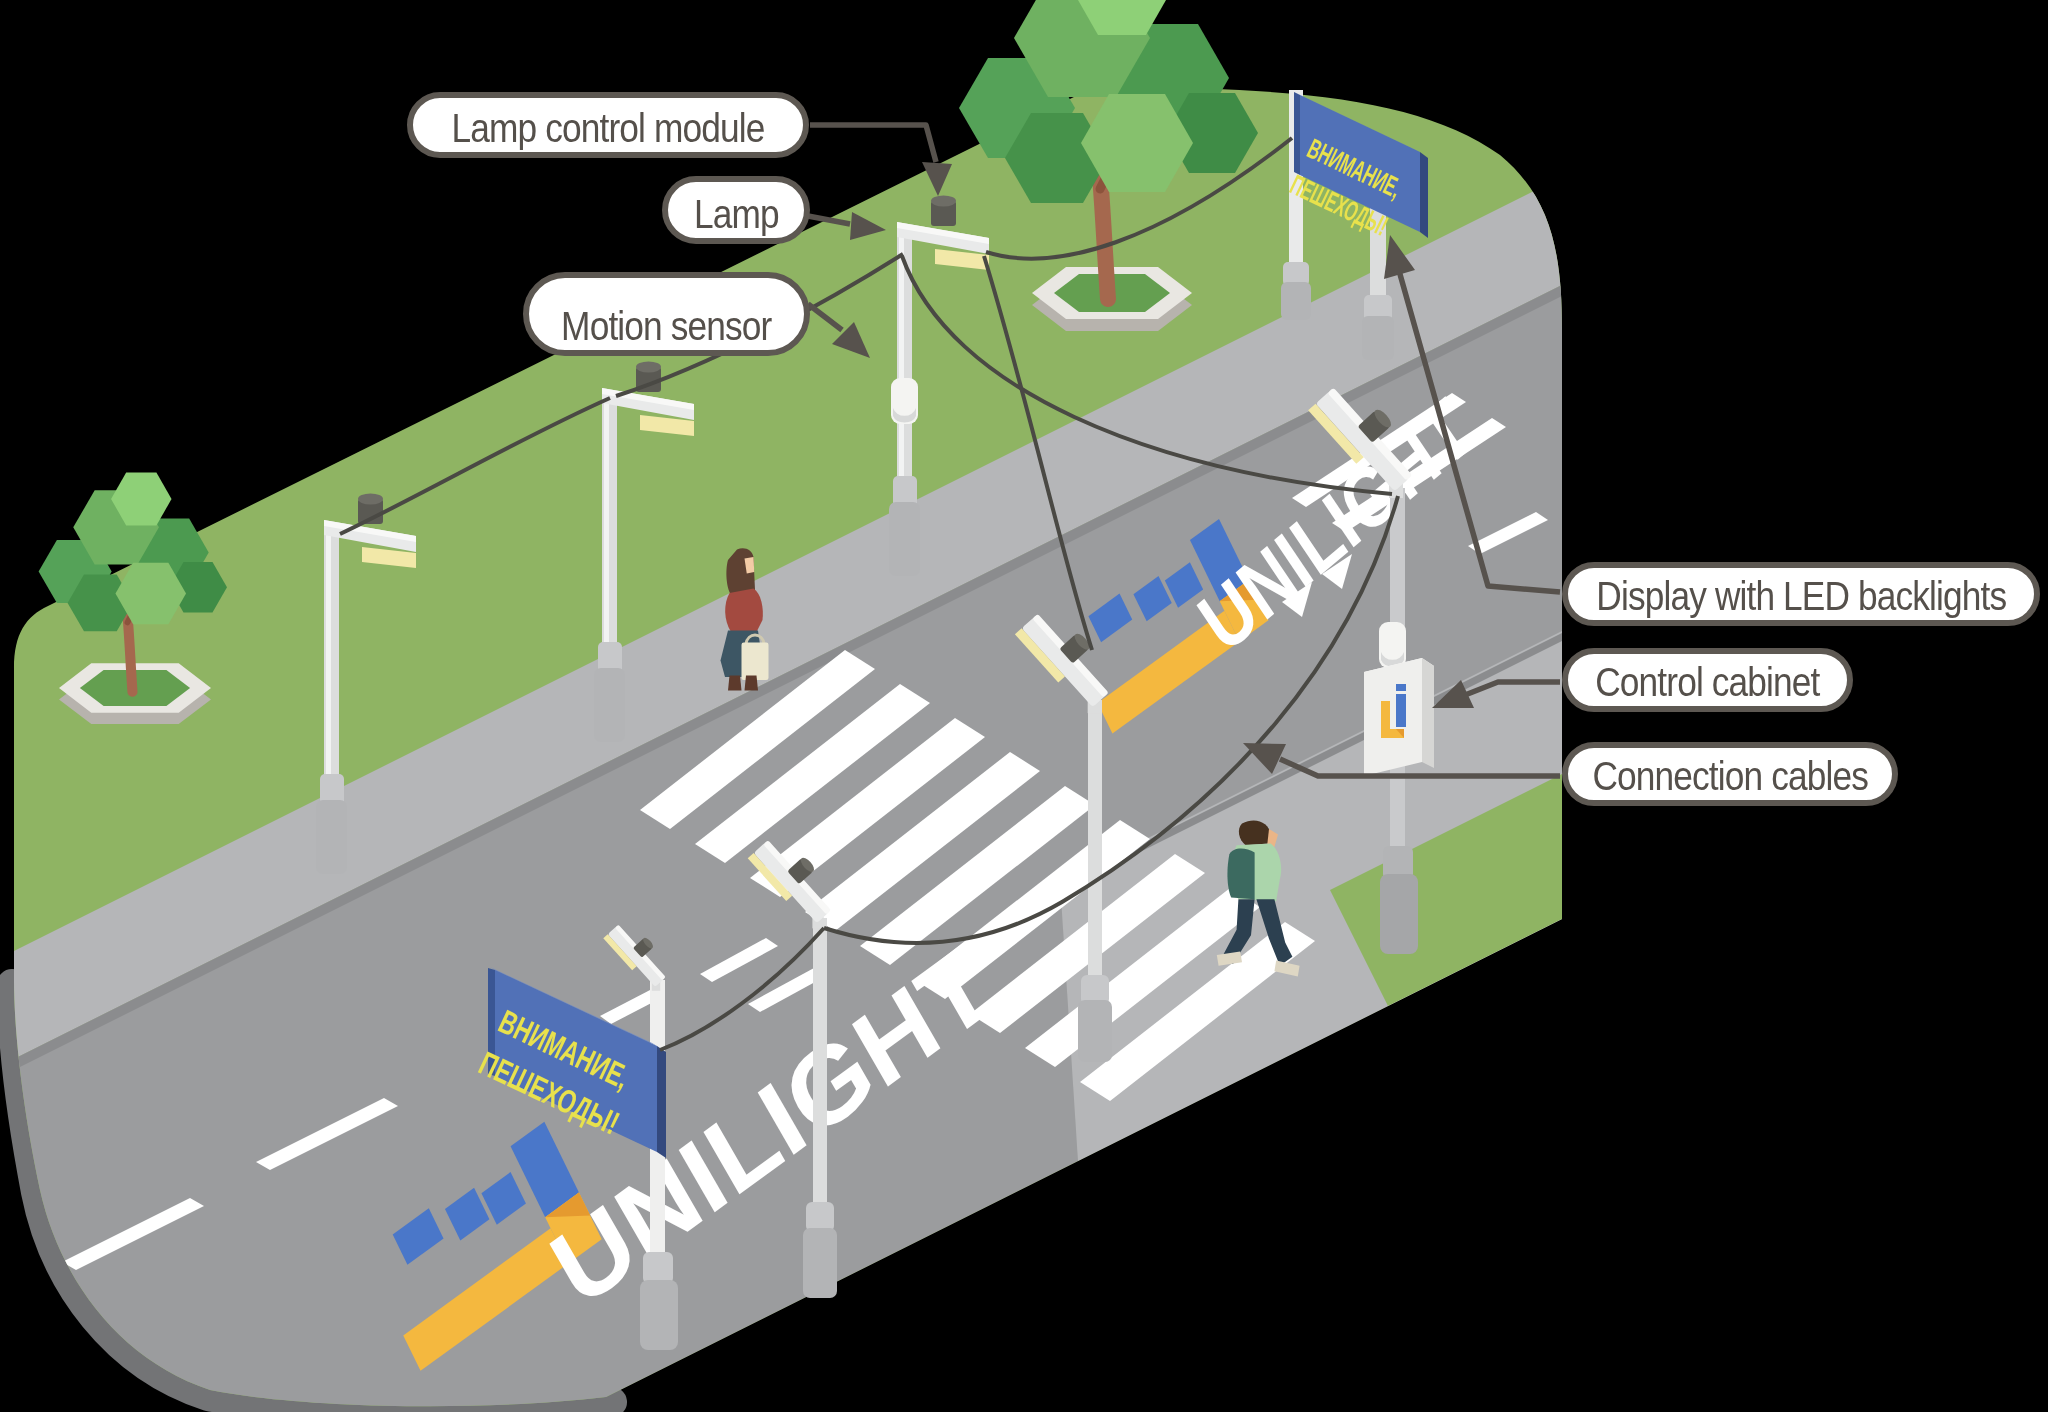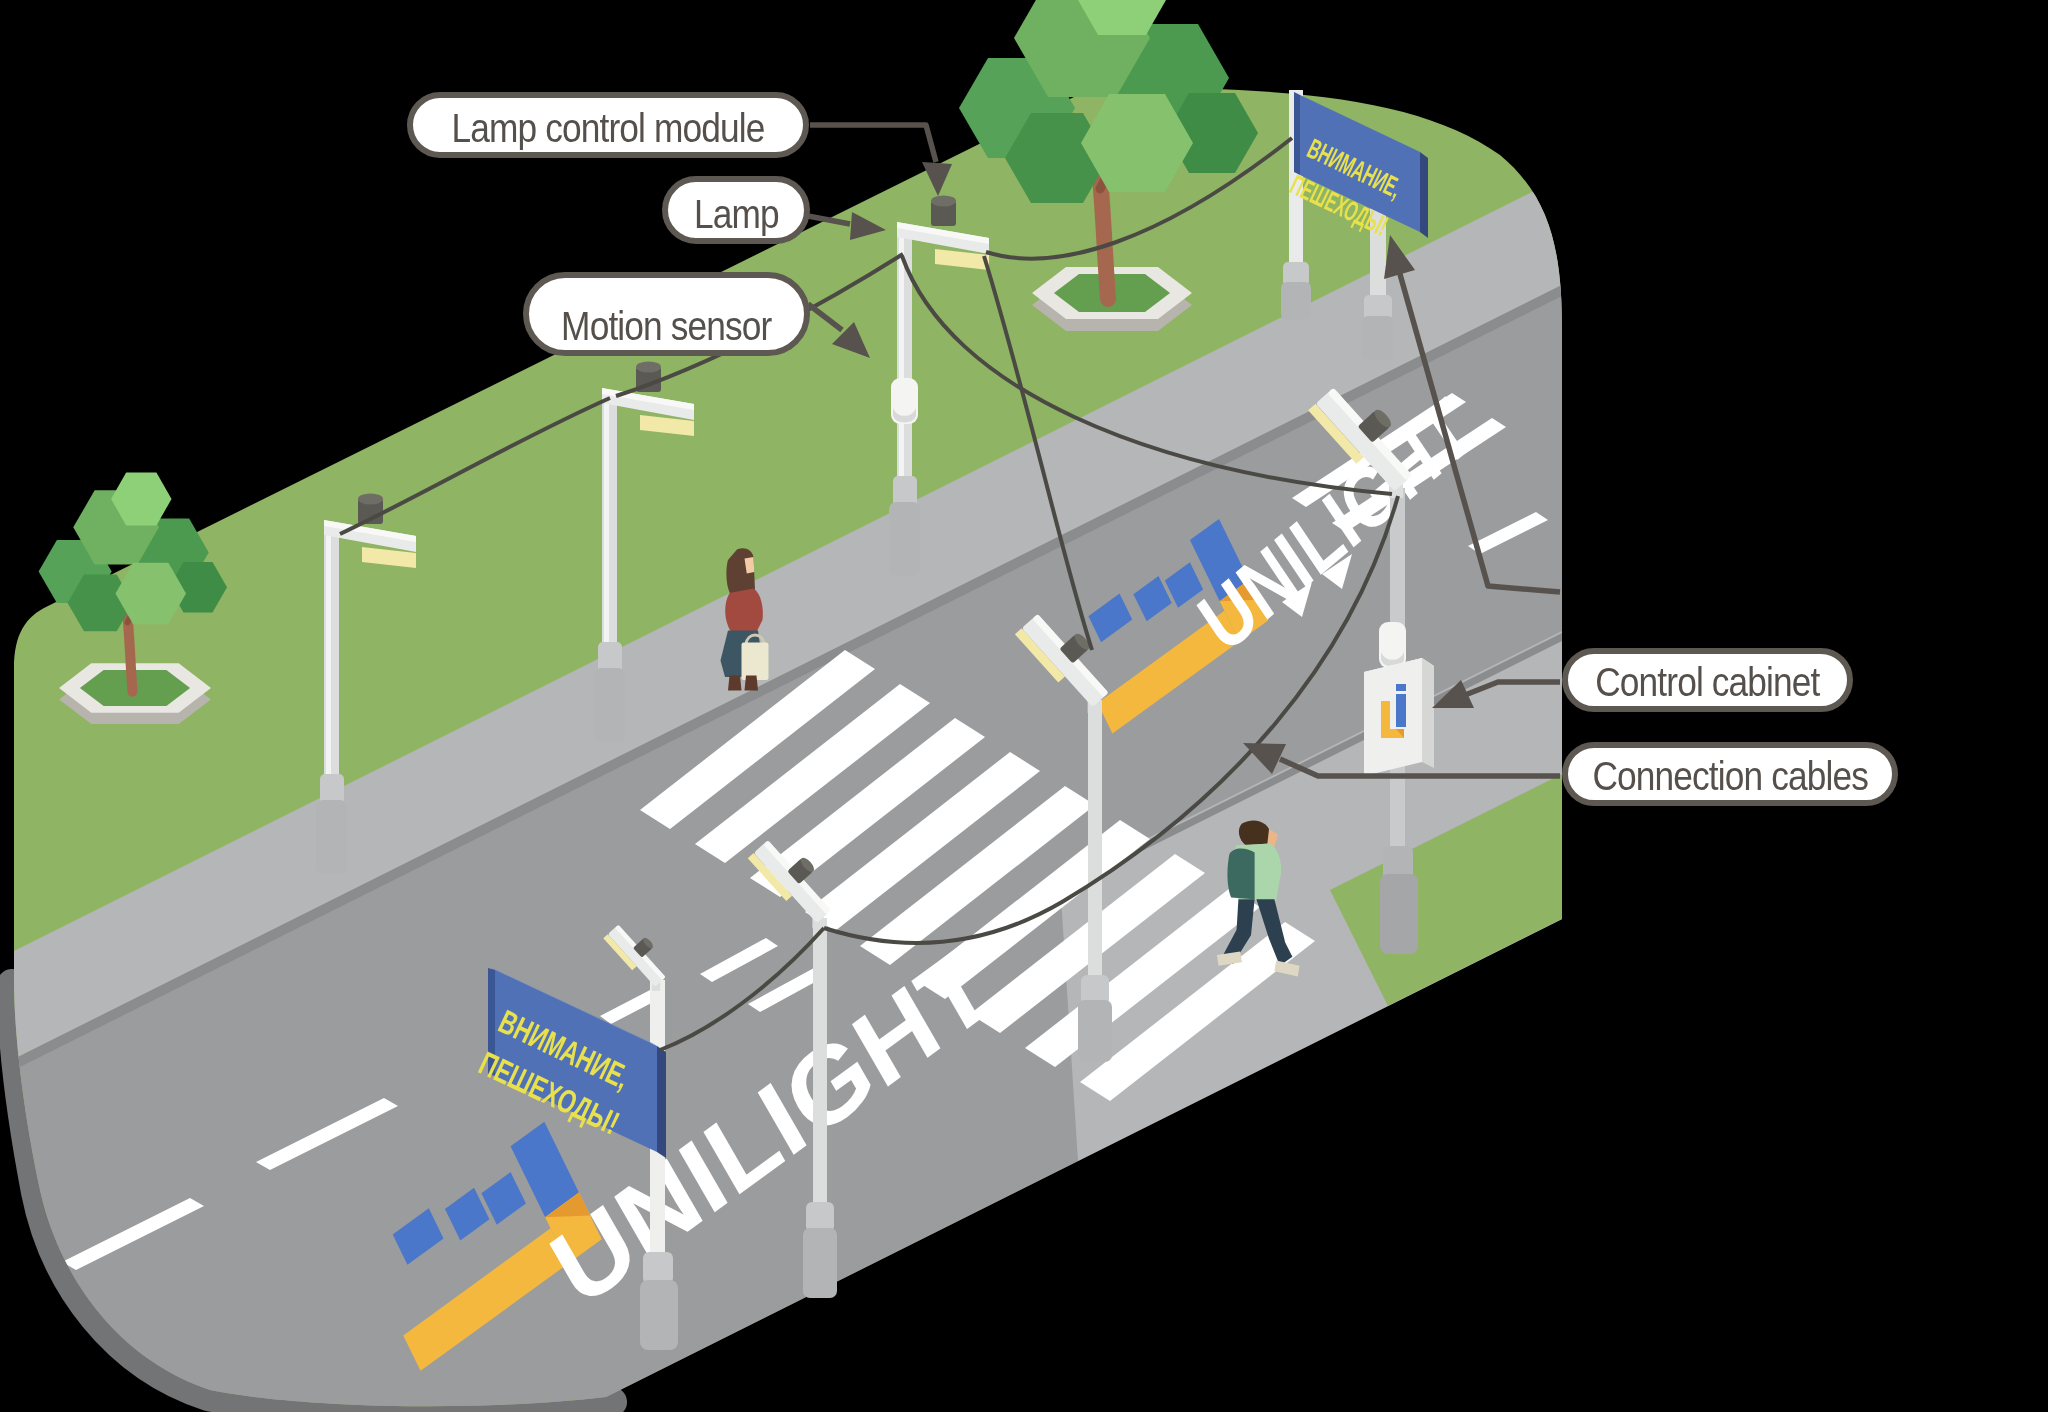--- a/index.html
+++ b/index.html
@@ -260,19 +260,22 @@
 
 <div class="callout" style="left:407px;top:92px;width:402px;height:66px;">
   <span class="txt">Lamp control module</span>
 </div>
 <div class="callout" style="left:662px;top:176px;width:148px;height:68px;">
   <span class="txt">Lamp</span>
 </div>
 <div class="callout" style="left:523px;top:272px;width:287px;height:84px;">
   <span class="txt">Motion sensor</span>
 </div>
+<div class="callout" style="left:1562px;top:562px;width:478px;height:64px;">
+  <span class="txt">Display with LED backlights</span>
+</div>
 <div class="callout" style="left:1562px;top:648px;width:291px;height:64px;">
   <span class="txt">Control cabinet</span>
 </div>
 <div class="callout" style="left:1562px;top:742px;width:336px;height:64px;">
   <span class="txt">Connection cables</span>
 </div>
 </div>
 
 </body></html>

